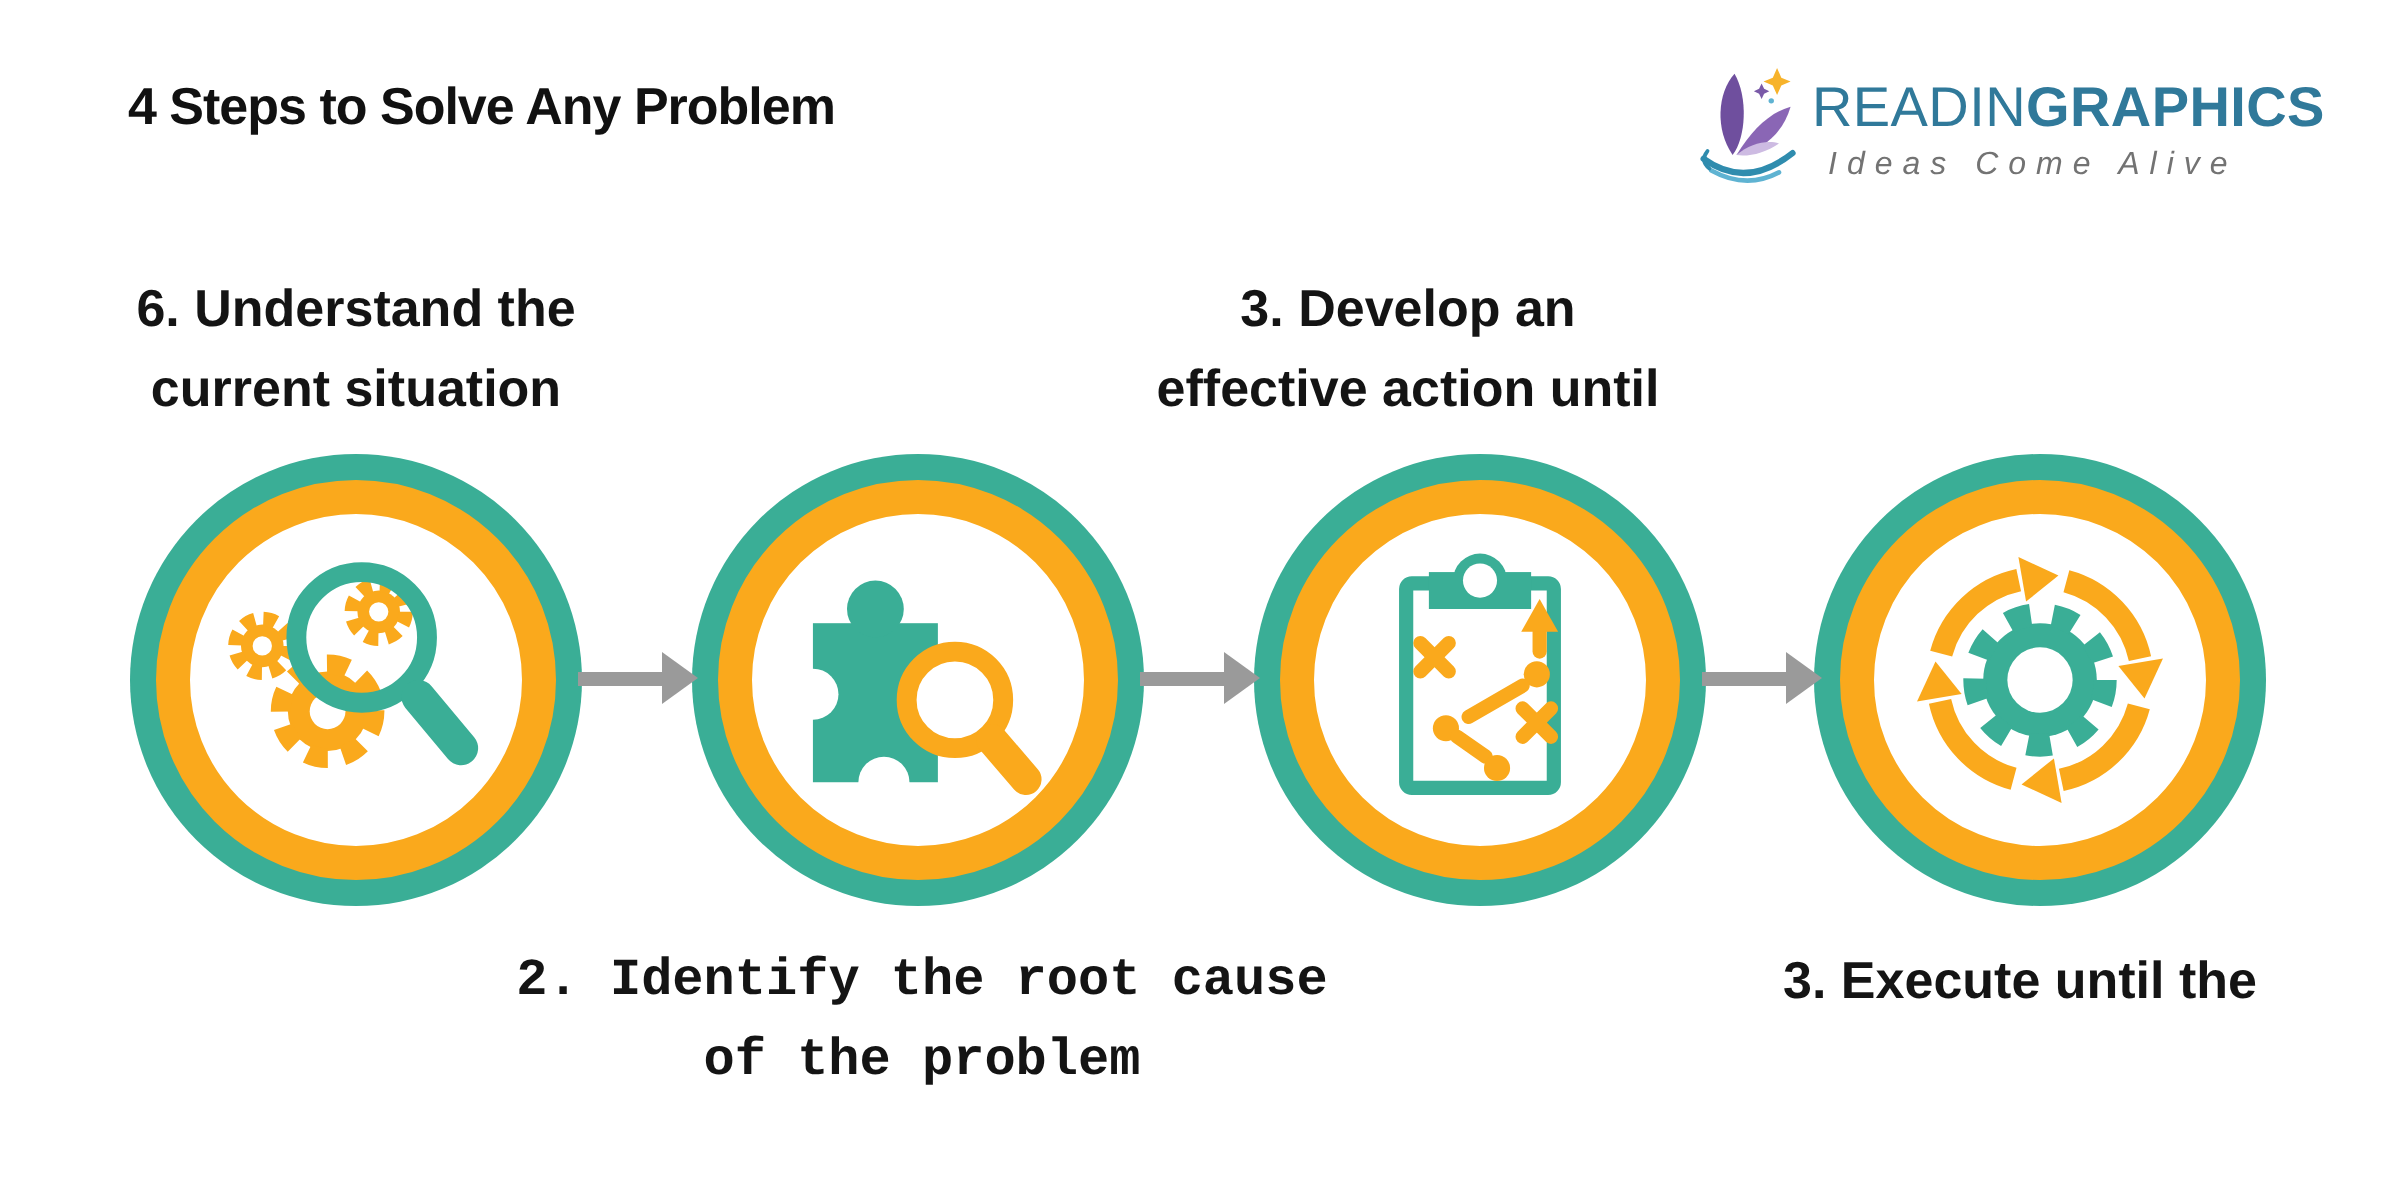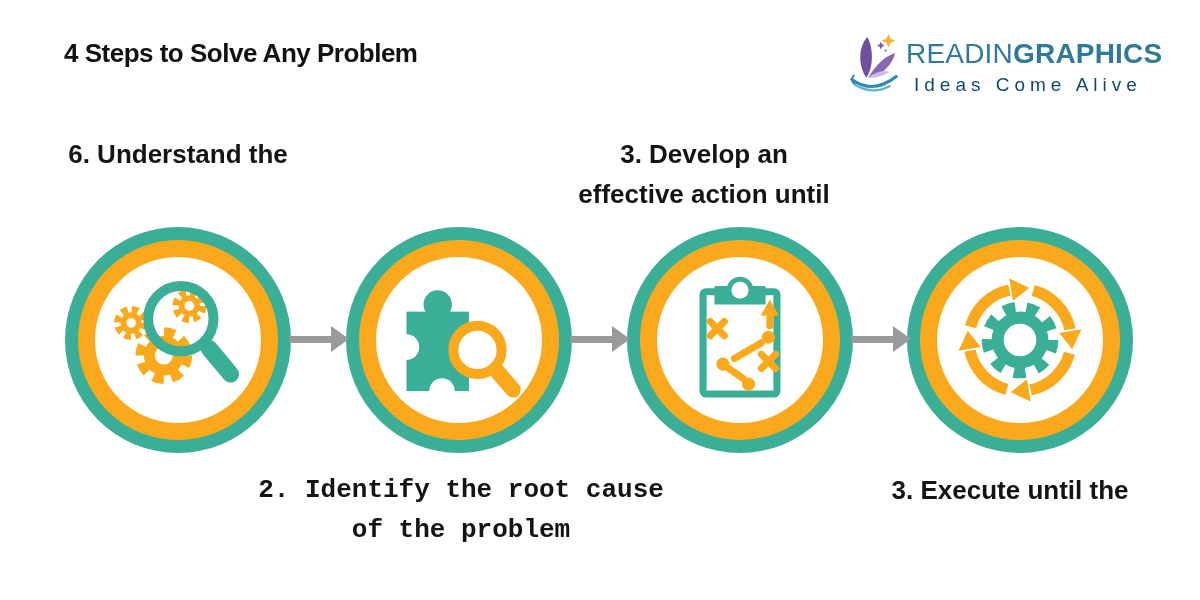--- a/index.html
+++ b/index.html
@@ -13,21 +13,21 @@
     white-space:nowrap;
   }
   
   .logo { position:absolute; left:846px; top:28px; width:320px; height:80px; }
   .logo-icon { position:absolute; left:0; top:2px; }
   .logo-text { position:absolute; left:60px; top:10px; width:250px; text-align:left; }
   .brand { font-size:28px; color:#30799a; letter-spacing:0.2px; white-space:nowrap;text-align:right; }
   .brand .reg { font-weight:400; }
   .brand .bold { font-weight:700; }
   .tagline {
-    margin-top:4px; font-size:19px; color:#0c4a6e;
+    margin-top:4px; font-size:16px; font-style:italic; color:#737373;
     letter-spacing:5px; white-space:nowrap; padding-left:8px;
   }
   
   .step-label {
     position:absolute; transform:translateX(-50%);
     font-size:26px; font-weight:700; color:#141414; text-align:center;
     line-height:40px; white-space:nowrap;
   }
   .label-1 { left:178px; top:134px; }
   .label-3 { left:704px; top:134px; }
@@ -80,20 +80,21 @@
     <div class="logo-text">
       <div class="brand">
         <span class="reg">READIN</span><span class="bold">GRAPHICS</span>
       </div>
       <div class="tagline">Ideas Come Alive</div>
     </div>
   </div>
 
   <div class="step-label label-1">
     <div>6. Understand the</div>
+    <div>current situation</div>
   </div>
   <div class="step-label label-3">
     <div>3. Develop an</div>
     <div>effective action until</div>
   </div>
   <div class="step-label label-2">
     <div>2. Identify the root cause</div>
     <div>of the problem</div>
   </div>
   <div class="step-label label-4">

